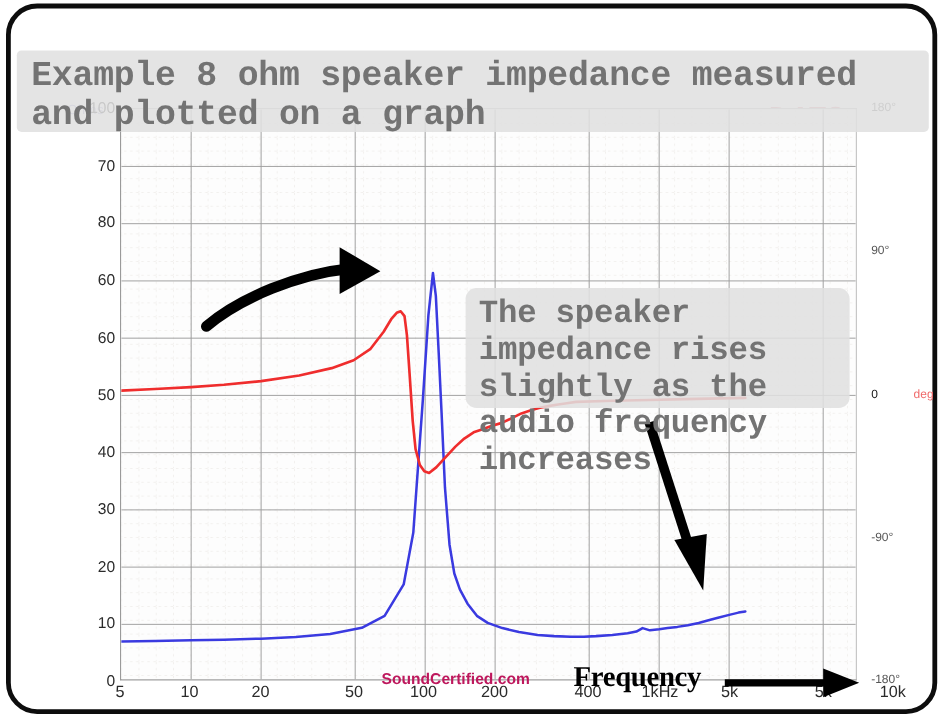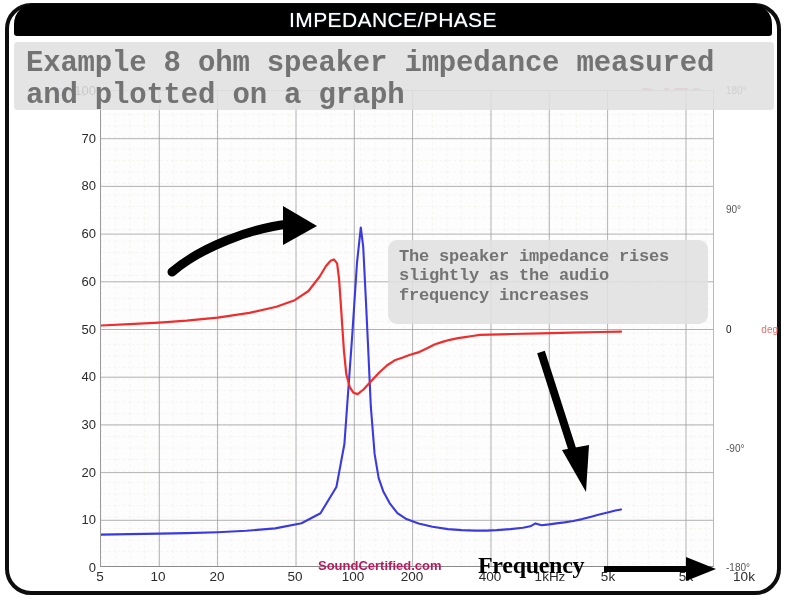--- a/index.html
+++ b/index.html
@@ -109,43 +109,40 @@
   }
   #title-callout{
     left:14px;top:42px;width:760px;height:68px;
     font-size:29px;line-height:1.12;padding:6px 12px;
     border-radius:4px;
   }
   #callout-resonant{
     left:14px;top:283px;width:300px;height:92px;font-size:20.5px;
   }
   #callout-rises{
-    left:388px;top:240px;width:320px;height:84px;font-size:17px;
+    left:388px;top:240px;width:320px;height:100px;font-size:27px;
   }
 
   
   .freq-label{
     position:absolute;left:478px;top:552px;
     font-size:24px;font-weight:bold;color:#000;
     font-family:Liberation Serif, serif;letter-spacing:-.3px;
   }
 
   
   .anno-layer{position:absolute;left:0;top:0;width:788px;height:602px;pointer-events:none;}
 </style>
 </head>
 <body>
 
 <div id="root">
 
   <div class="frame"></div>
 
-  <div class="titlebar">
-    <span class="titlebar-text">IMPEDANCE/PHASE</span>
-  </div>
 
   <div class="chart-wrap">
 
     <span class="ohms-label">Ohms</span>
     <span class="dats-logo">DATS</span>
 
     <div class="ylab-col">
       <span class="ylab" style="top:0%">100</span>
       <span class="ylab" style="top:10%">70</span>
       <span class="ylab" style="top:20%">80</span>

